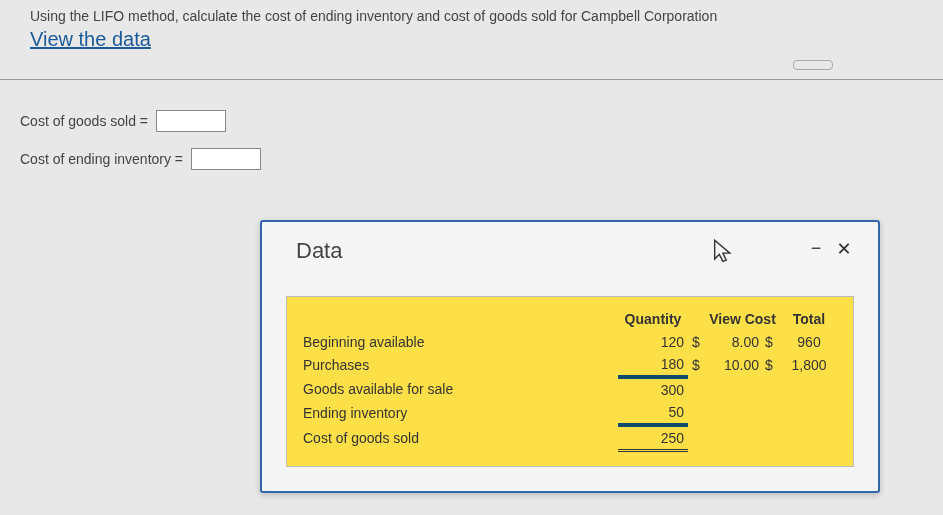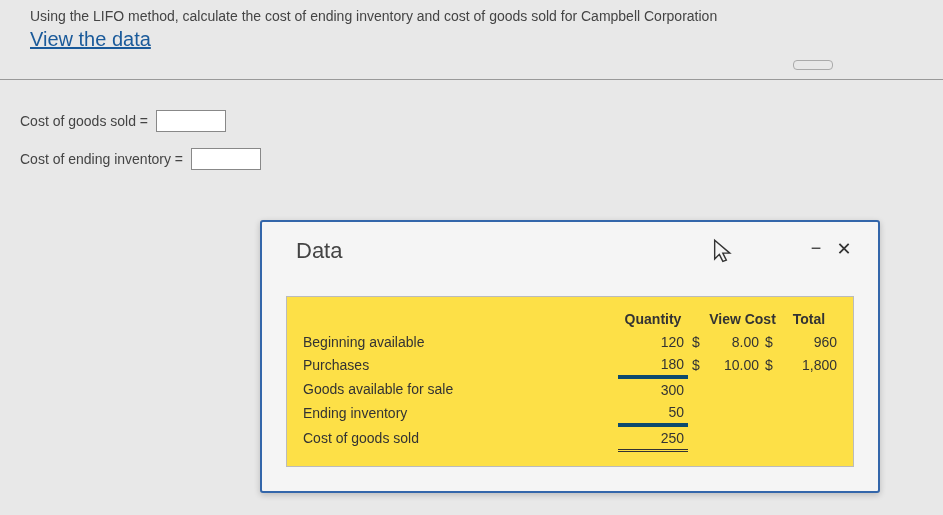--- a/index.html
+++ b/index.html
@@ -88,21 +88,21 @@
       background: #fde047;
     }
     table { width: 100%; border-collapse: collapse; font-size: 14px; }
     th { text-align: center; font-weight: bold; padding: 4px 2px; color: #333; }
     th.row-label { text-align: left; }
     td { padding: 3px 2px; color: #333; }
     td.row-label { text-align: left; }
     td.qty { text-align: right; width: 70px; padding-right: 4px; }
     td.sym { text-align: left; width: 18px; padding-left: 4px; }
     td.uc { text-align: right; width: 55px; padding-right: 2px; }
-    td.tot { text-align: right; width: 60px; }
+    td.tot { text-align: center; width: 60px; }
     .uline { border-bottom: 4px solid #0c4a6e; }
     .dline { border-bottom: 3px double #333; }
   </style>
 </head>
 <body>
 
 <div class="top-section">
   <div class="question-text">Using the LIFO method, calculate the cost of ending inventory and cost of goods sold for Campbell Corporation</div>
   <a class="view-link">View the data</a>
 </div>

